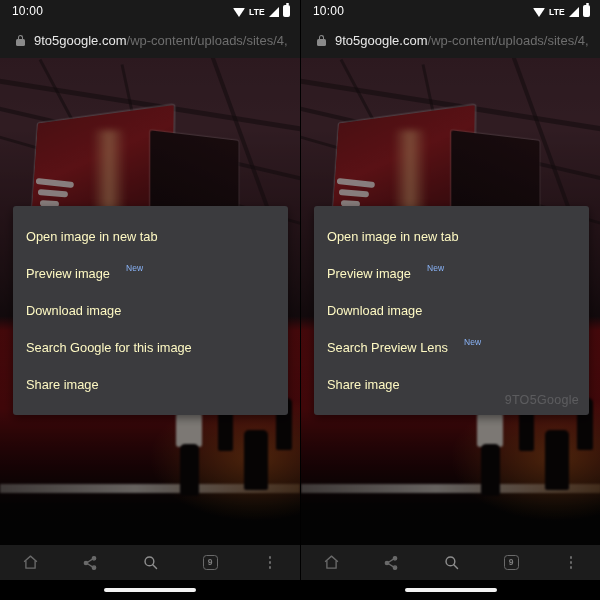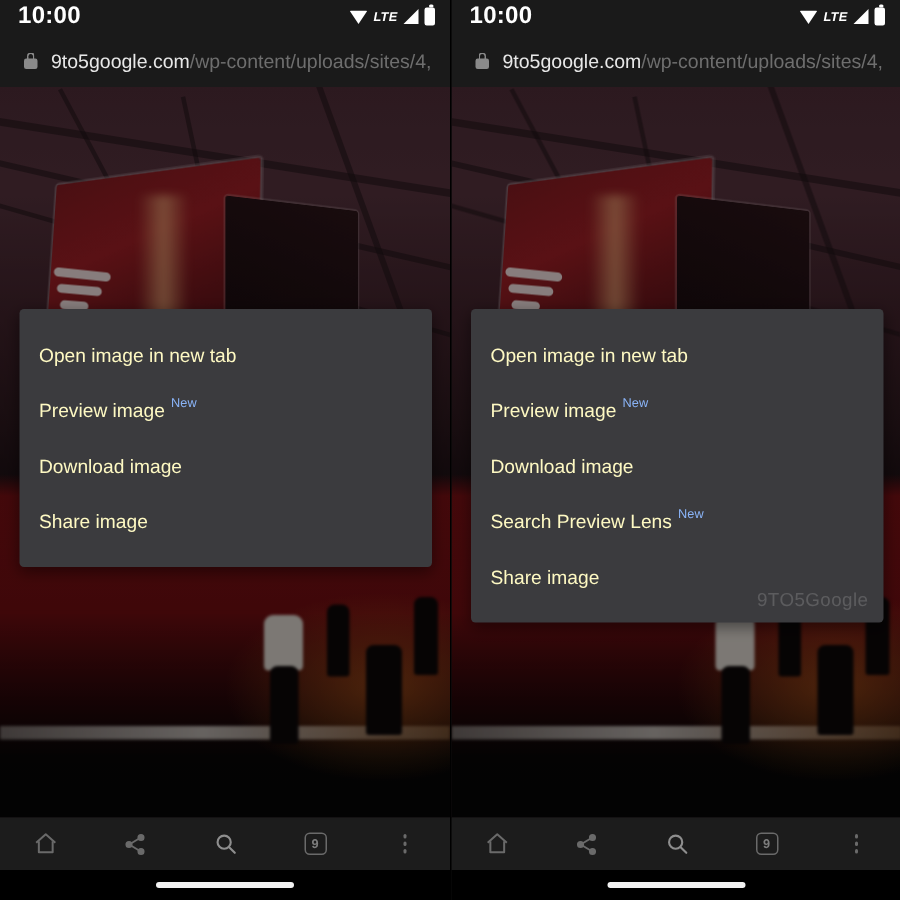--- a/index.html
+++ b/index.html
@@ -37,29 +37,28 @@
     height: 22px;
     background: #1a1a1a;
     display: flex;
     align-items: center;
     justify-content: space-between;
     padding: 0 10px 0 12px;
     z-index: 6;
   }
   .status-clock {
     color: #ffffff;
-    font-size: 16px;
-    font-weight: bold;
+    font-size: 12px;
+    font-weight: normal;
     letter-spacing: .2px;
   }
   .status-icons {
     display: flex;
-    align-items: center;
+    align-items: flex-end;
     gap: 4px;
-    font-style: italic;
   }
   .ic-wifi {
     width: 0; height: 0;
     border-left: 6px solid transparent;
     border-right: 6px solid transparent;
     border-top: 9px solid #ffffff;
     border-radius: 1px;
   }
   .ic-lte {
     color: #ffffff;
@@ -260,21 +259,21 @@
     padding: 0 0 0 13px;
     color: #f1f1f1;
     font-size: 12.8px;
     white-space: nowrap;
     cursor: pointer;
   }
   .menu-item-label { color: #fef9c3; }
   .badge-new {
     color: #8ab4f8;
     font-size: 8.5px;
-    margin-left: 4px;
+    margin-left: 16px;
     align-self: flex-start;
     margin-top: 8px;
     letter-spacing: .1px;
   }
 
   
   .watermark {
     position: absolute;
     right: 10px; bottom: 8px;
     color: rgba(255,255,255,.17);
@@ -392,20 +391,24 @@
         <span class="menu-item-label">Open image in new tab</span>
       </div>
       <div class="menu-item">
         <span class="menu-item-label">Preview image</span>
         <span class="badge-new">New</span>
       </div>
       <div class="menu-item">
         <span class="menu-item-label">Download image</span>
       </div>
       <div class="menu-item">
+        <span class="menu-item-label">Search Google for this image</span>
+        <span class="badge-new"></span>
+      </div>
+      <div class="menu-item">
         <span class="menu-item-label">Share image</span>
       </div>
     </div>
 
     <div class="bottom-nav">
       <div class="nav-btn">
         <svg width="17" height="17" viewBox="0 0 24 24" fill="none" stroke="#6a6a6a" stroke-width="1.9" stroke-linejoin="round">
           <path d="M3 11 12 3l9 8"></path>
             <path d="M5.5 9.6V20h13V9.6"></path>
         </svg>

